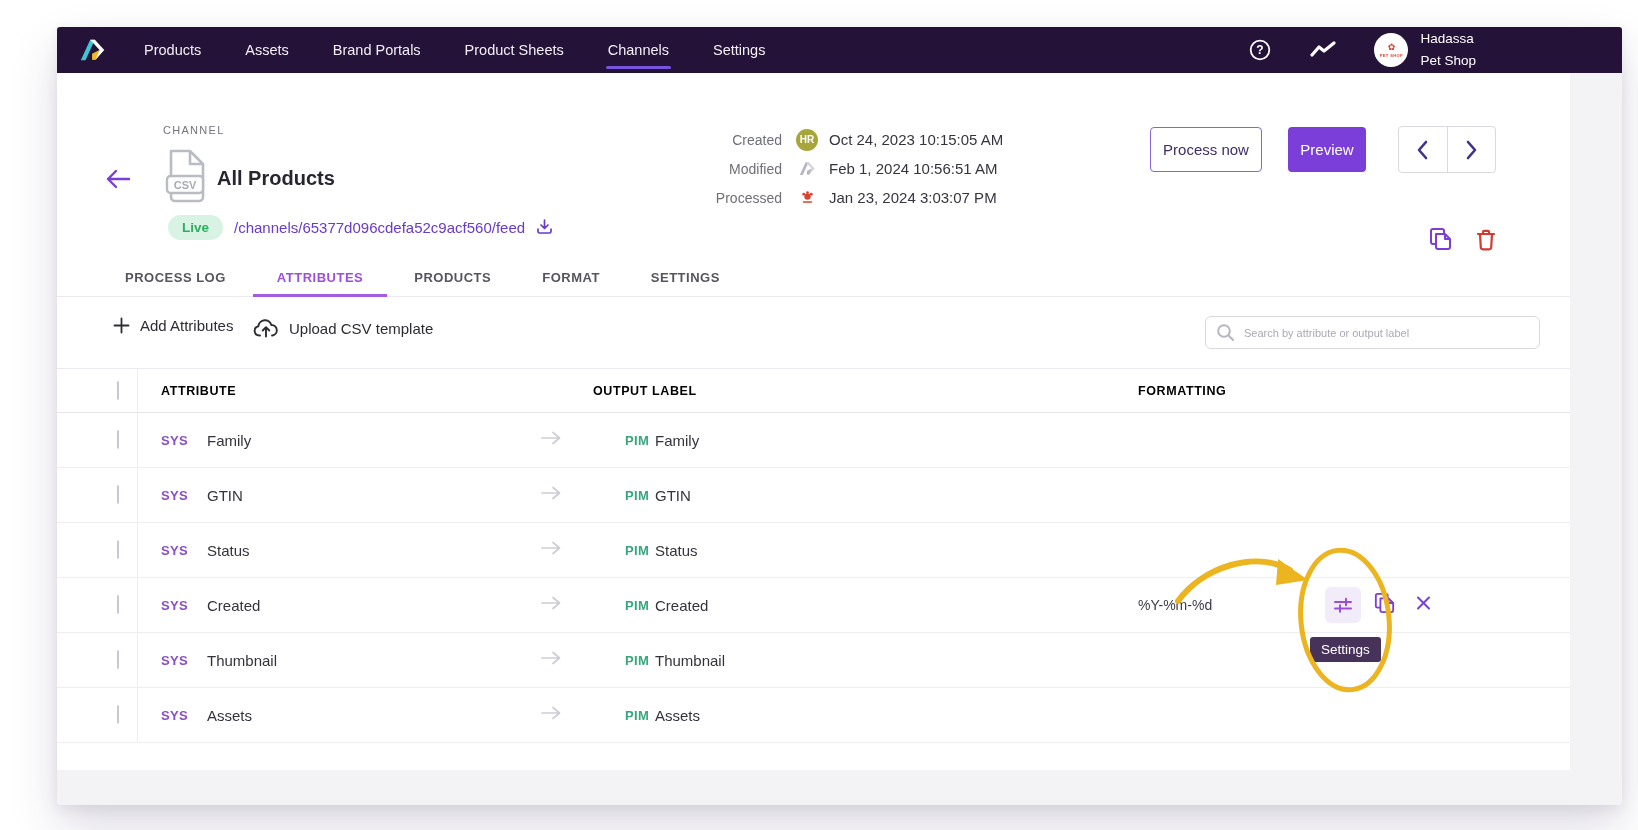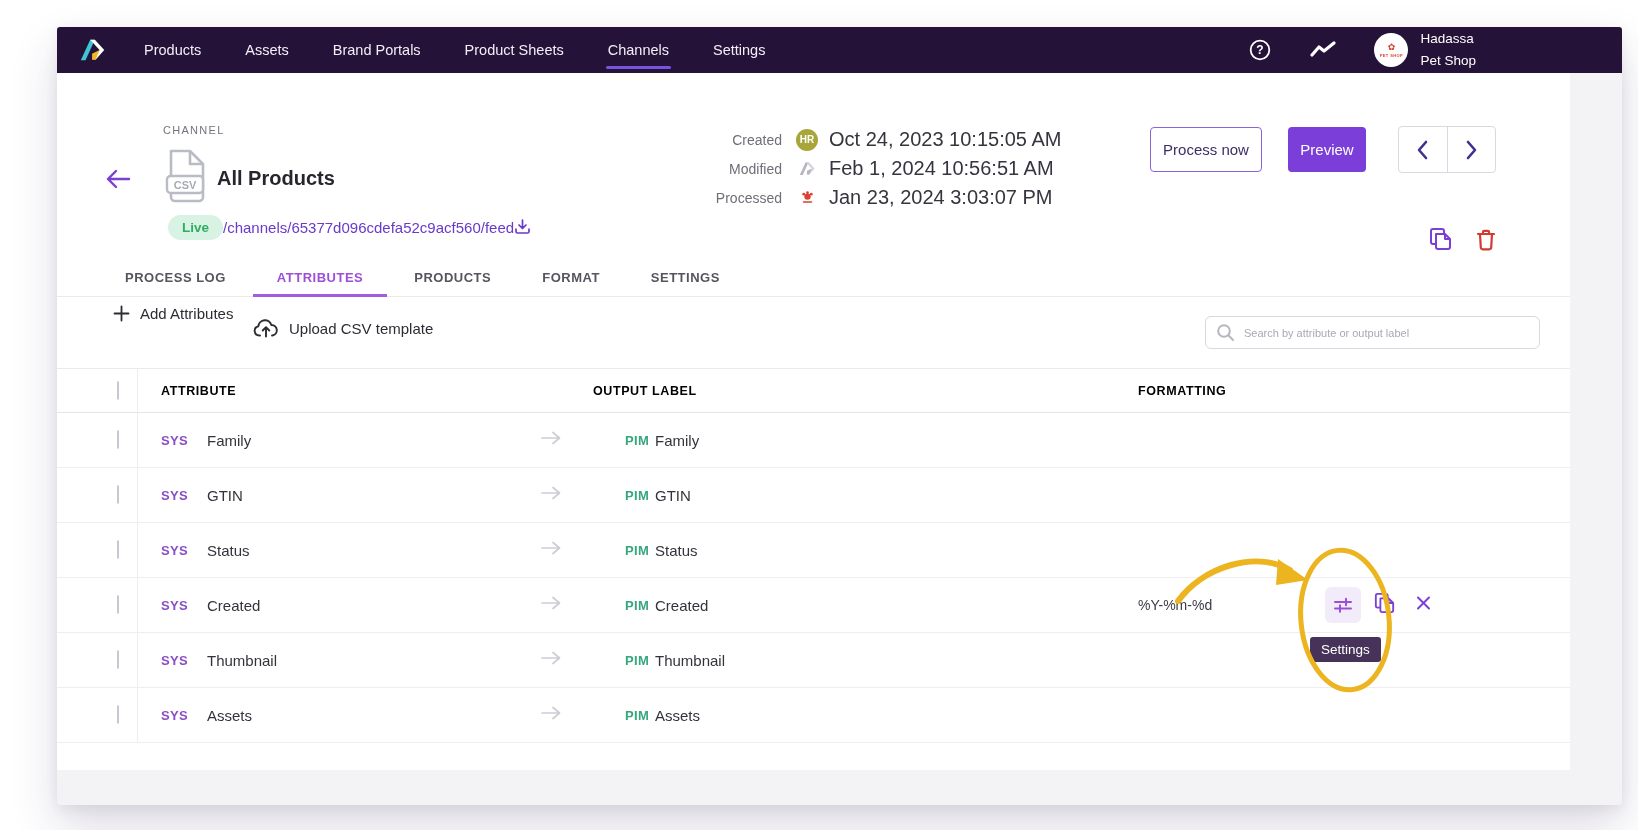--- a/index.html
+++ b/index.html
@@ -25,32 +25,32 @@
   .nav-avatar .shop { color:#d8422e; font-size:4px; font-weight:bold; letter-spacing:.4px; margin-top:1px; }
   .nav-username { color:#ffffff; font-size:13.5px; line-height:1.6; }
 
   
   .card { position:absolute; left:0; top:46px; width:1513px; height:697px; background:#ffffff; }
 
   .back-btn { position:absolute; left:48px; top:96px; cursor:pointer; }
   .eyebrow { position:absolute; left:106px; top:51px; font-size:11px; letter-spacing:1.3px; color:#74747e; }
   .csv-icon { position:absolute; left:106px; top:76px; }
   .page-title { position:absolute; left:160px; top:94px; font-size:20px; font-weight:bold; color:#26262e; }
-  .badge-row { position:absolute; left:111px; top:142px; display:flex; align-items:center; }
+  .badge-row { position:absolute; left:111px; top:142px; display:flex; align-items:center; gap:11px; }
   .live-badge { background:#d8f3e3; color:#2fae63; font-size:13.5px; font-weight:bold; padding:5px 14px; border-radius:14px; }
   .feed-url { color:#6a3ac9; font-size:15px; cursor:pointer; }
   .dl-icon { cursor:pointer; margin-top:2px; }
 
   .meta-block { position:absolute; left:645px; top:52px; }
   .meta-row { display:flex; align-items:center; height:29px; }
   .meta-label { width:80px; text-align:right; color:#6e6e78; font-size:14px; }
   .meta-ico { width:26px; display:flex; justify-content:center; margin-left:12px; }
   .hr-avatar { width:22px; height:22px; border-radius:50%; background:#a8a63a; color:#ffffff;
                font-size:10px; font-weight:bold; display:flex; align-items:center; justify-content:center; }
-  .meta-value { margin-left:9px; color:#35353f; font-size:20px; }
+  .meta-value { margin-left:9px; color:#35353f; font-size:15px; }
 
   .btn { position:absolute; height:45px; border-radius:4px; font-size:15px; display:flex;
          align-items:center; justify-content:center; cursor:pointer; font-family:inherit; }
   .btn-process { left:1093px; top:54px; width:112px; background:#ffffff; border:1px solid #8b63d9; color:#3d2d66; }
   .btn-preview { left:1231px; top:54px; width:78px; background:#7c3ed8; border:none; color:#ffffff; }
   .pager { position:absolute; left:1341px; top:53px; width:98px; height:47px; background:#ffffff;
            border:1px solid #d9d9e0; border-radius:4px; display:flex; }
   .pager-half { flex:1; display:flex; align-items:center; justify-content:center; cursor:pointer; }
   .pager-half:first-child { border-right:1px solid #d9d9e0; }
 
@@ -62,21 +62,21 @@
   .tabs { position:absolute; left:0; top:185px; width:100%; height:39px; border-bottom:1px solid #e9e9ee;
           display:flex; align-items:stretch; padding-left:68px; gap:51px; }
   .tab { display:flex; align-items:center; font-size:13px; font-weight:bold; letter-spacing:.5px;
          color:#55555f; position:relative; cursor:pointer; }
   .tab.active { color:#9c4fd9; }
   .tab.active::after { content:""; position:absolute; left:-24px; right:-24px; bottom:-1px; height:3px; background:#a45ce0; }
 
   
   .toolbar { position:absolute; left:0; top:224px; width:100%; height:71px; }
   .tool-btn { position:absolute; display:flex; align-items:center; gap:10px; font-size:15px; color:#2c2c34; cursor:pointer; }
-  .add-btn { left:56px; top:8px; }
+  .add-btn { left:56px; top:20px; }
   .upload-btn { left:196px; top:21px; }
   .search-box { position:absolute; left:1148px; top:19px; width:335px; height:33px; border:1px solid #d8d8e0;
                 border-radius:6px; display:flex; align-items:center; padding:0 10px; gap:9px; background:#ffffff; }
   .search-box input { border:none; outline:none; flex:1; font-size:11px; color:#c2410c; font-family:inherit; background:transparent; }
   .search-box input::placeholder { color:#a9a9b4; }
 
   
   .table { position:absolute; left:0; top:295px; width:100%; }
   .vline { position:absolute; left:80px; top:0; width:1px; height:375px; background:#ededf2; }
   .thead { position:relative; height:45px; border-top:1px solid #e9e9ee; border-bottom:1px solid #e5e5ea; }

